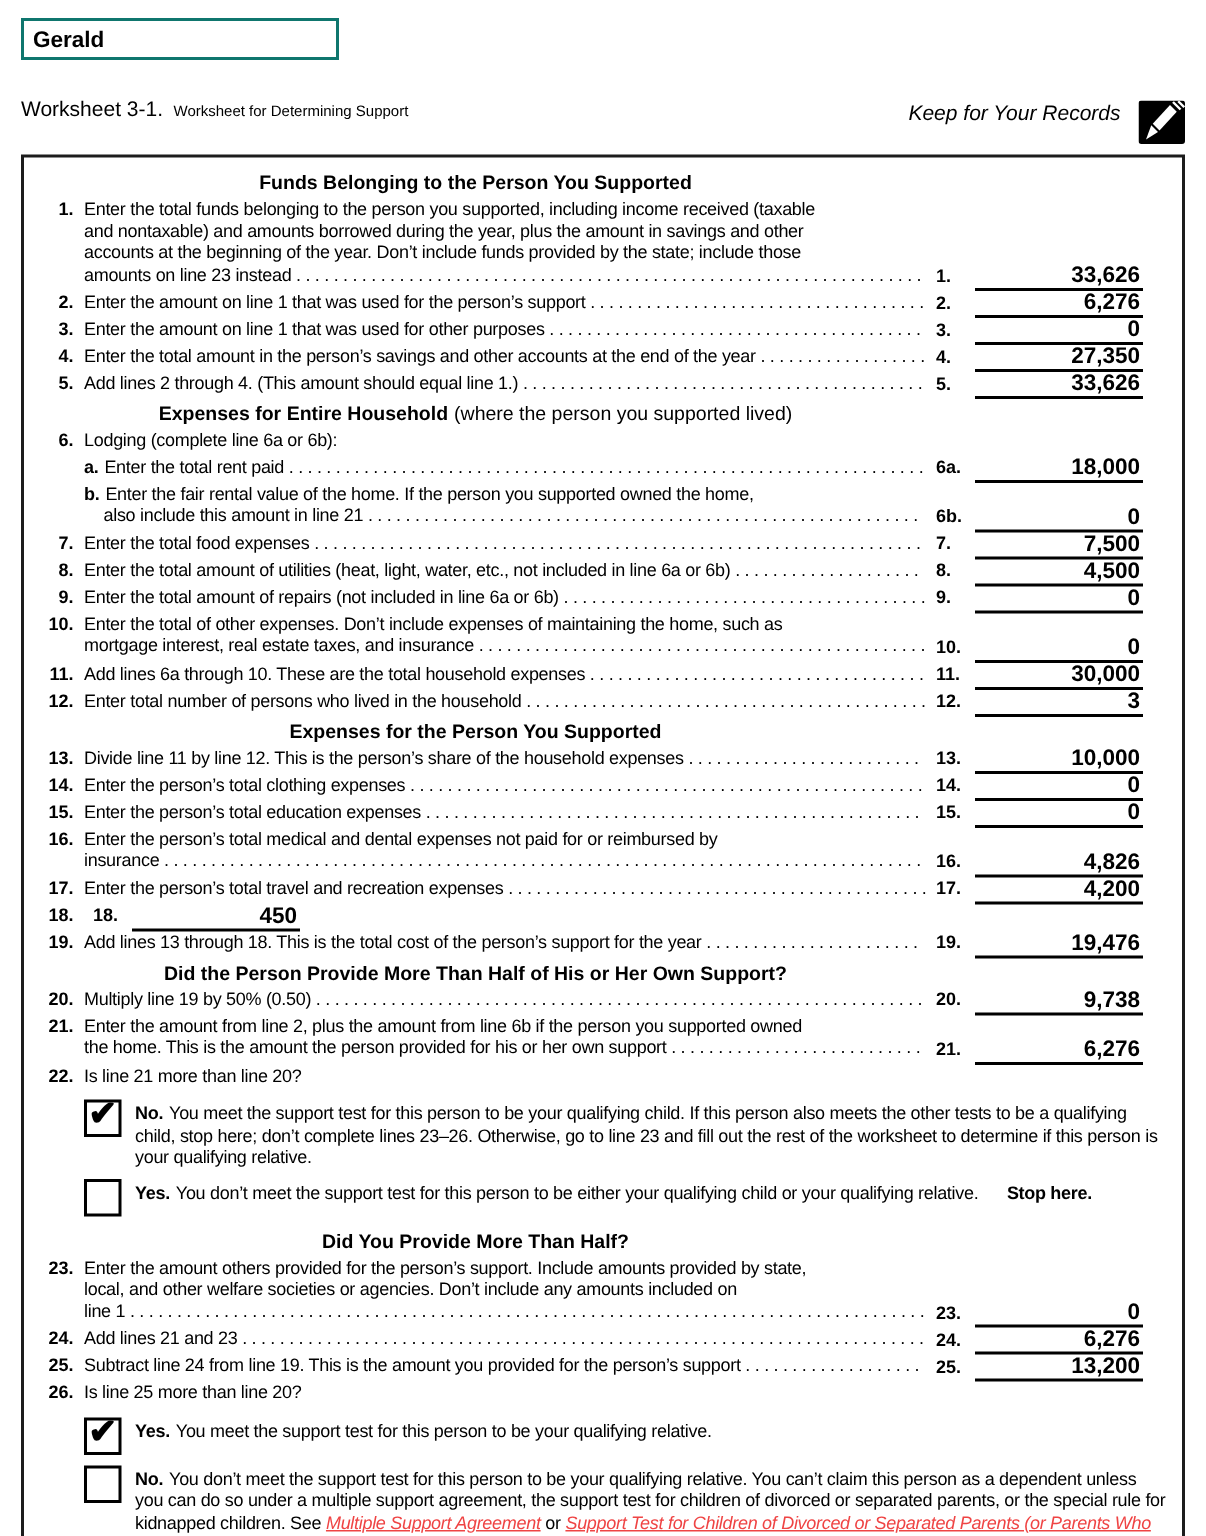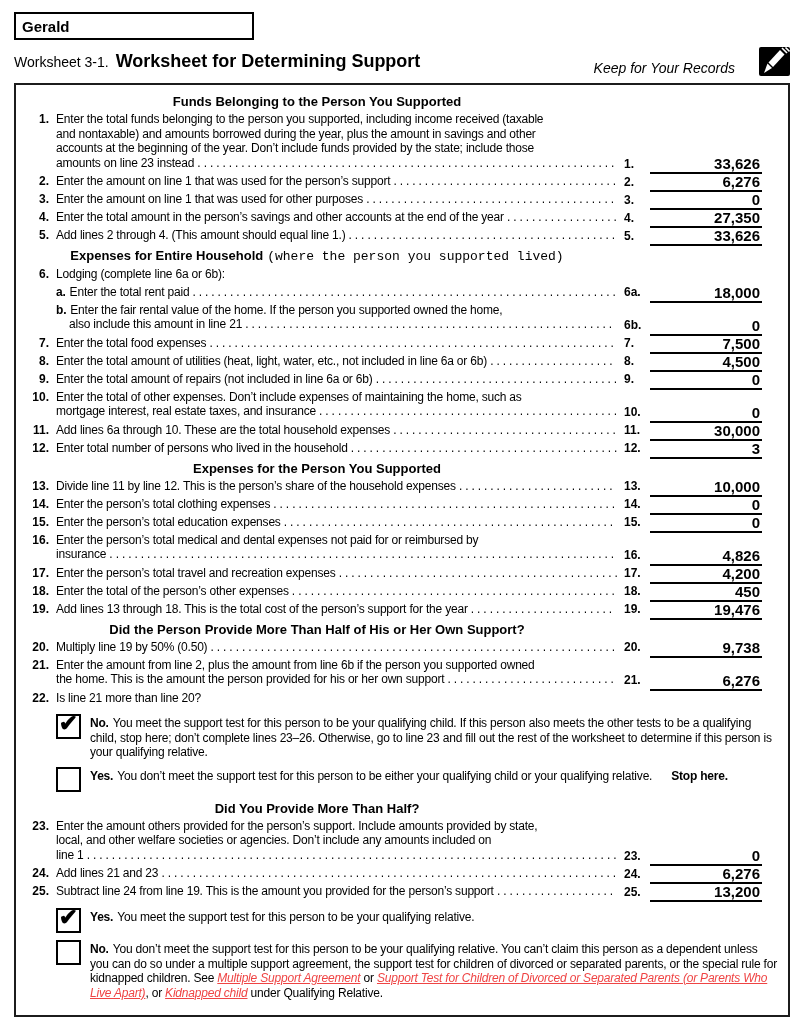--- a/index.html
+++ b/index.html
@@ -1,37 +1,37 @@
 <!DOCTYPE html>
 <html><head>
 <meta charset="utf-8">
 <style>
   * { box-sizing: border-box; }
   html,body { margin:0; padding:0; background:#fff; }
   body { width:804px; font-family:"Liberation Sans", sans-serif; color:#000; }
   .page { padding:0 14px; }
 
   .name-input {
-    display:block; margin:12px 0 7px 0; width:240px; height:28px;
-    border:2px solid #000000; padding:2px 6px;
+    display:block; margin:12px 0 7px 0; width:212px; height:28px;
+    border:2px solid #0f766e; padding:2px 6px;
     font:700 15px "Liberation Sans", sans-serif; color:#000;
   }
 
   .hdr { display:flex; justify-content:space-between; align-items:center; margin:2px 0 7px 0; }
   .hdr-left { font-size:14px; }
-  .hdr-left .ws-title { font-weight:700; margin-left:7px; font-size:18px; }
-  .hdr-right { display:flex; align-items:flex-end; gap:24px; }
+  .hdr-left .ws-title { font-weight:400; margin-left:7px; font-size:10px; }
+  .hdr-right { display:flex; align-items:flex-start; gap:12px;margin-top:20px; }
   .keep { font-style:italic; font-size:14px; }
   .pencil { display:block; }
 
   .box { border:2px solid #1c1c1c; padding:4px 0 8px 0; }
 
   .sec-title { text-align:center; margin:5px 170px 3px 0; font-size:13px; }
   .sec-title b { font-size:13px; }
-  .sec-title .norm { font-weight:400; margin-left:4px;font-family:Liberation Mono, monospace; }
+  .sec-title .norm { font-weight:400; margin-left:4px; }
 
   .row { display:flex; margin-bottom:3px; }
   .num {
     width:40px; flex:none; text-align:right; padding-right:7px;
     font-weight:700; font-size:12px; line-height:14.5px;
   }
   .desc {
     flex:1; overflow:hidden; white-space:pre-line;
     font-size:12px; line-height:14.5px; letter-spacing:-0.2px;
   }
@@ -205,21 +205,20 @@
         <div class="amount">4,826</div>
       </div>
     <div class="row">
         <div class="num">17.</div>
         <div class="desc l1"><span>Enter the person’s total travel and recreation expenses</span></div>
         <div class="ref">17.</div>
         <div class="amount">4,200</div>
       </div>
     <div class="row">
         <div class="num">18.</div>
-        <div class="desc l1"><span>Enter the total of the person’s other expenses</span></div>
         <div class="ref">18.</div>
         <div class="amount">450</div>
       </div>
     <div class="row">
         <div class="num">19.</div>
         <div class="desc l1"><span>Add lines 13 through 18. This is the total cost of the person’s support for the year</span></div>
         <div class="ref">19.</div>
         <div class="amount">19,476</div>
       </div>
 
@@ -272,20 +271,24 @@
         <div class="desc l1"><span>Add lines 21 and 23</span></div>
         <div class="ref">24.</div>
         <div class="amount">6,276</div>
       </div>
     <div class="row">
         <div class="num">25.</div>
         <div class="desc l1"><span>Subtract line 24 from line 19. This is the amount you provided for the person’s support</span></div>
         <div class="ref">25.</div>
         <div class="amount">13,200</div>
       </div>
+    <div class="row">
+        <div class="num">26.</div>
+        <div class="desc l1 no-dots"><span>Is line 25 more than line 20?</span></div>
+      </div>
 
     <div class="cb-row spacer-top">
       <div class="cbox">
           <span class="check">✔</span>
         </div>
       <div class="cb-text"><b>Yes.</b><span>You meet the support test for this person to be your qualifying relative.</span></div>
     </div>
 
     <div class="cb-row">
       <div class="cbox">

